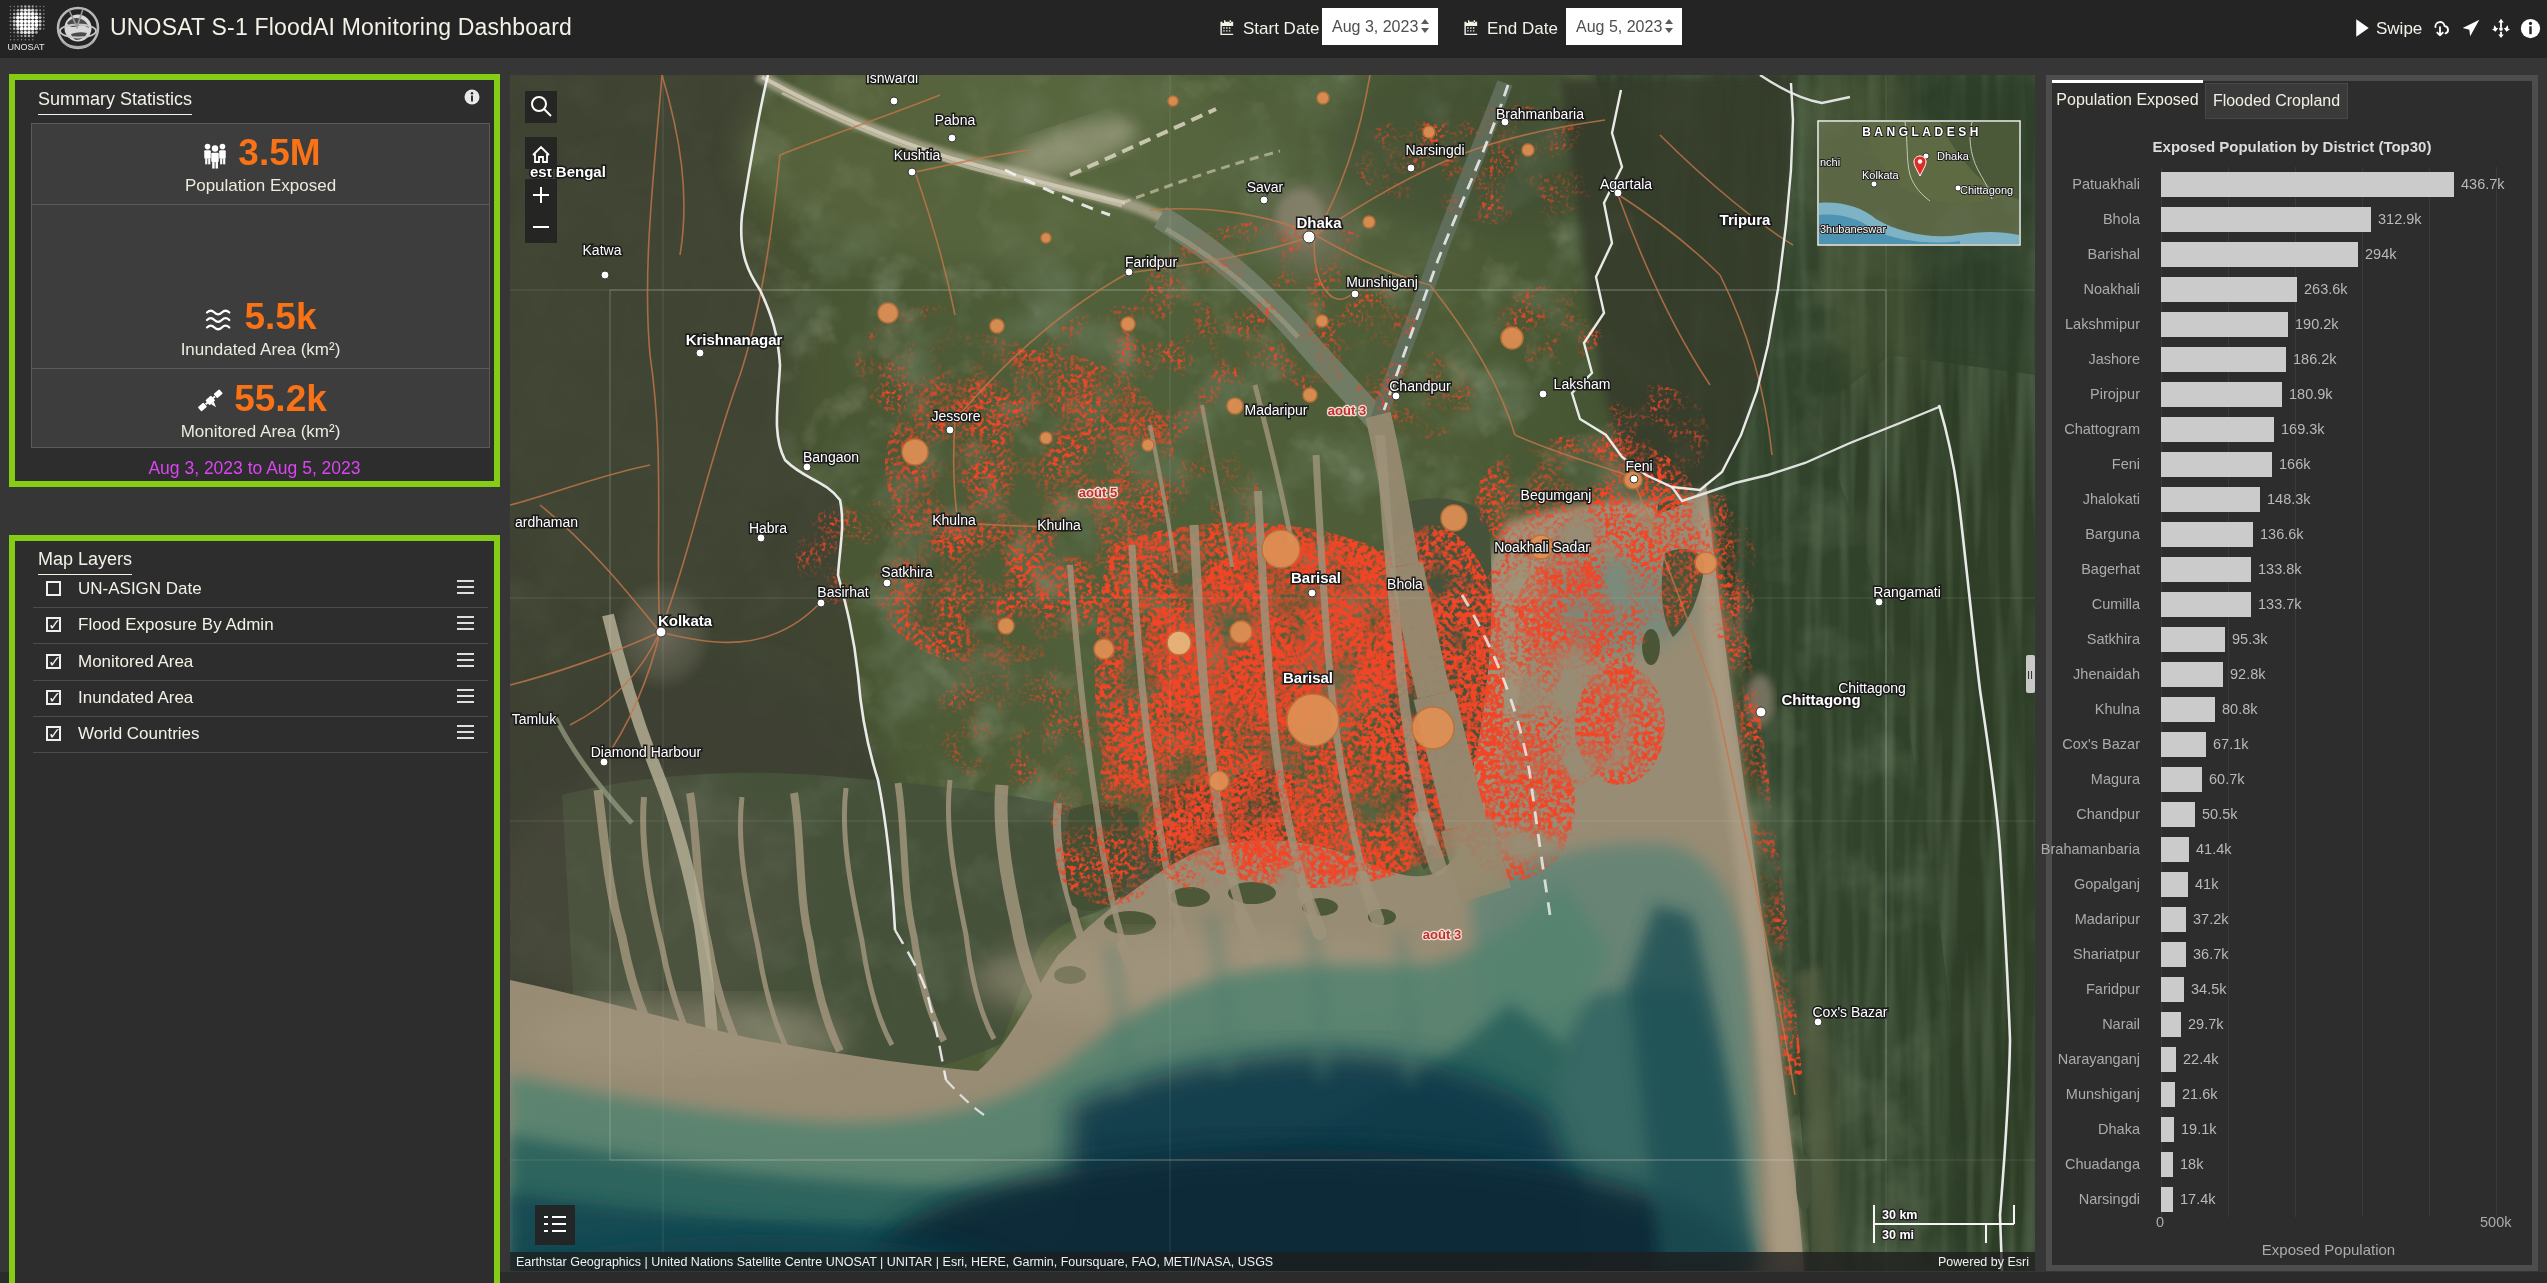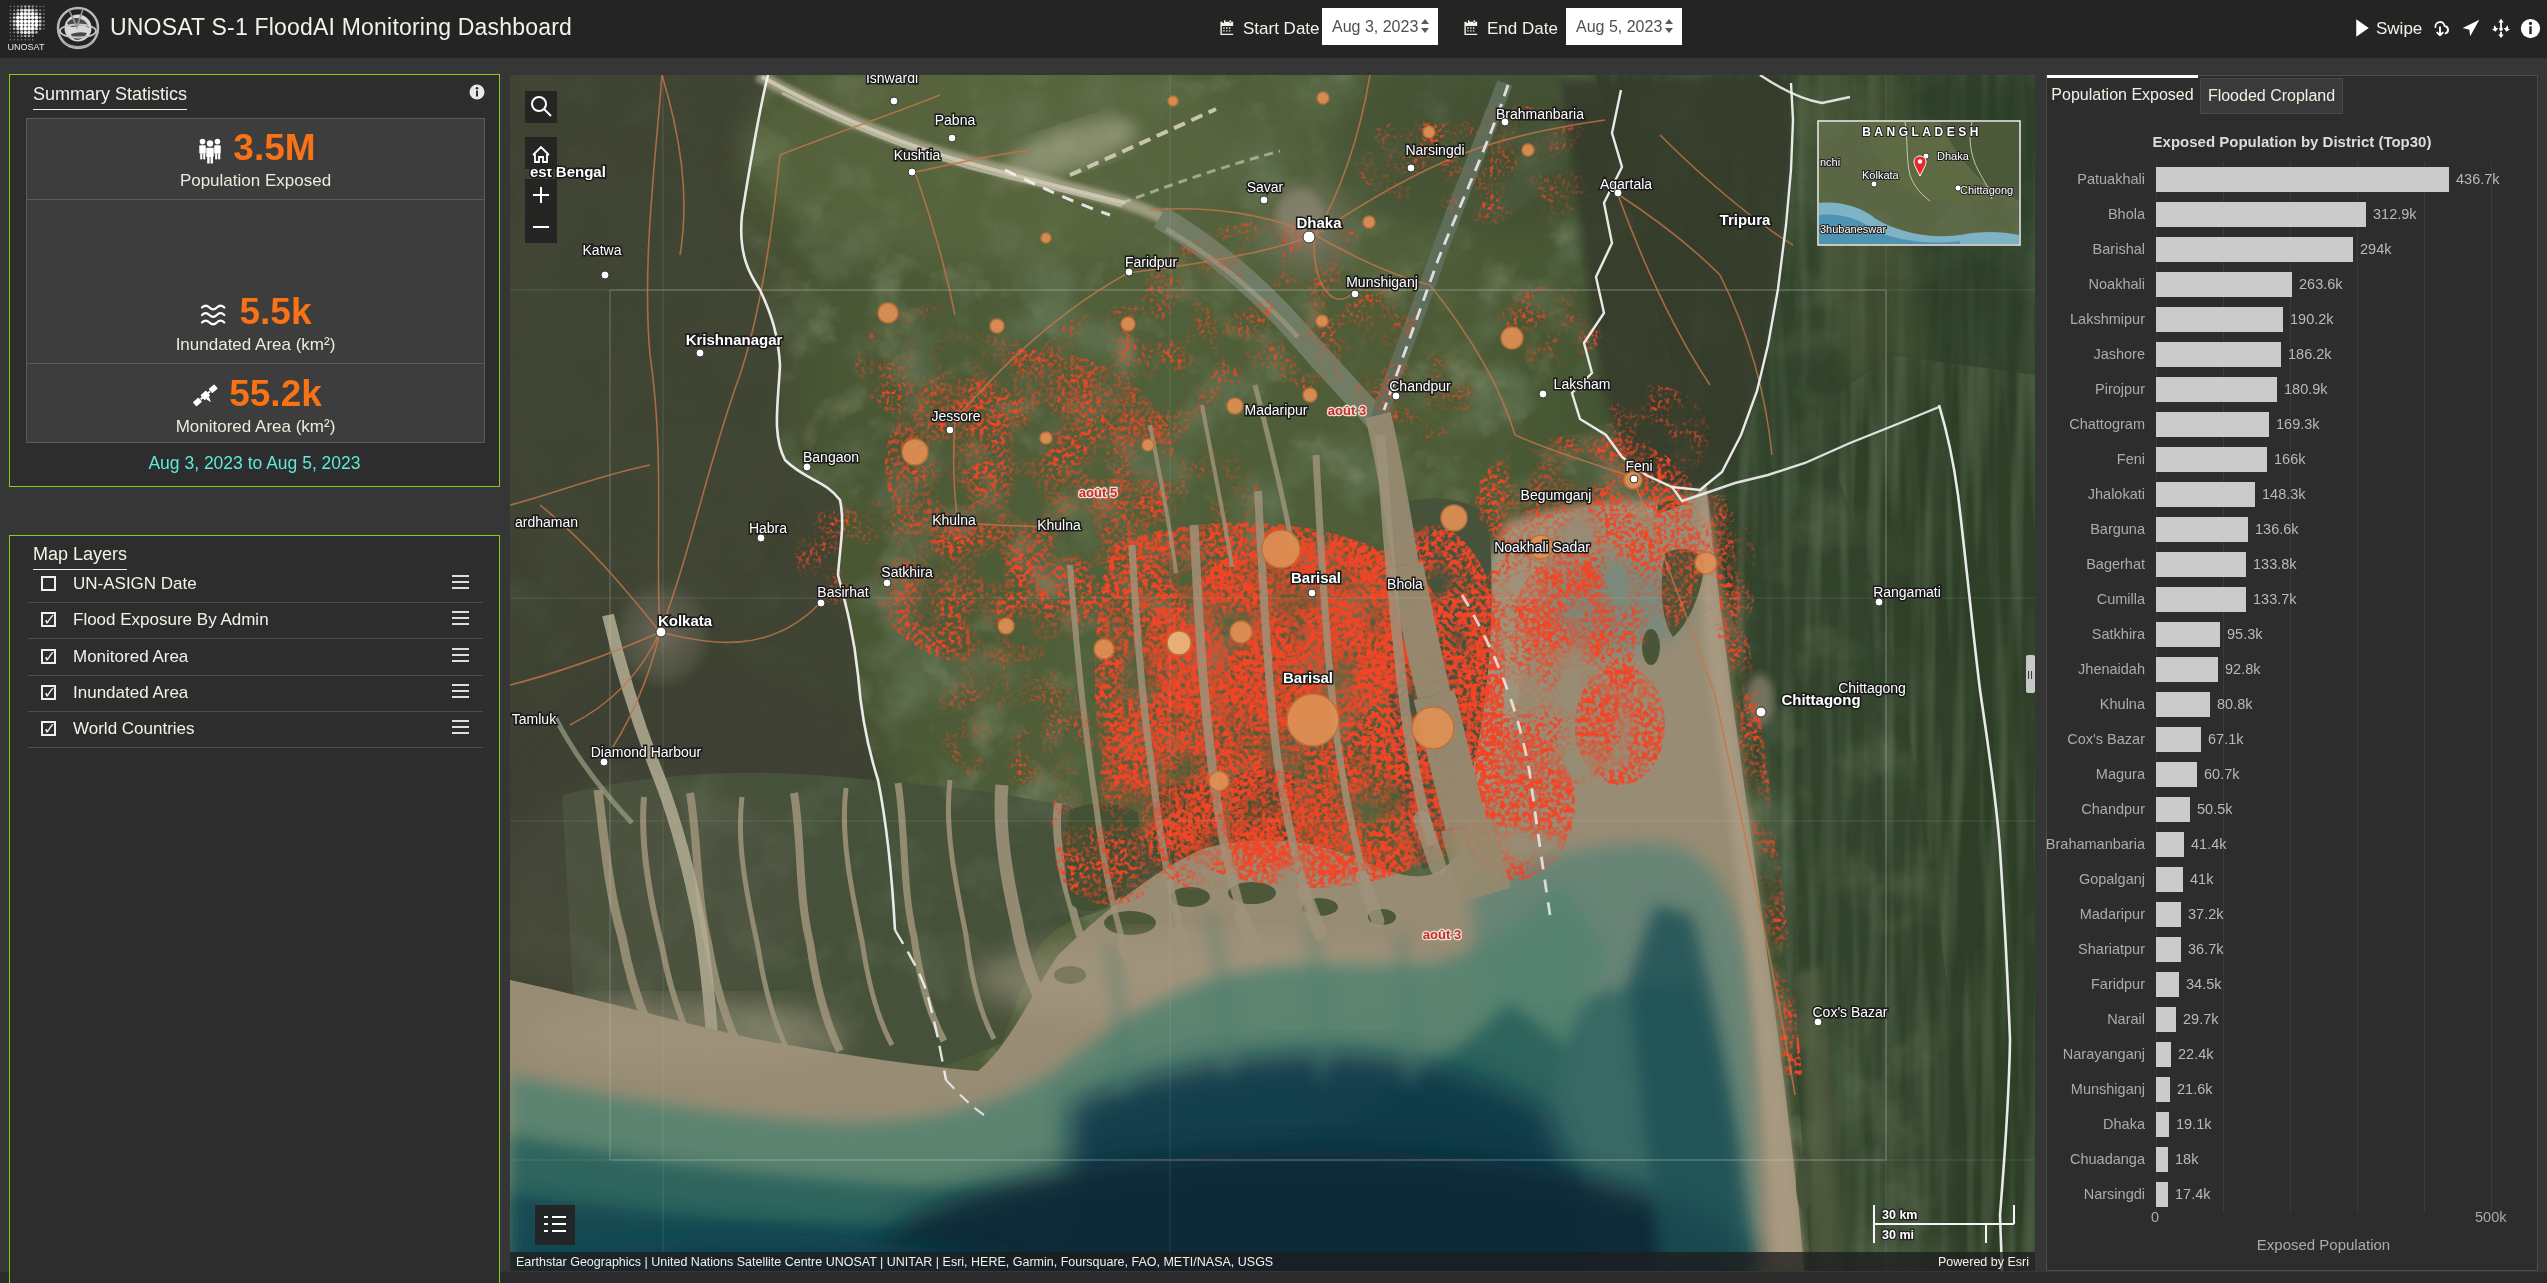--- a/index.html
+++ b/index.html
@@ -4,32 +4,32 @@
 <style>
 * { margin:0; padding:0; box-sizing:border-box; }
 html,body { width:2547px; height:1283px; background:#363636; font-family:"Liberation Sans", sans-serif; overflow:hidden; position:relative; }
 #header { position:absolute; left:0; top:0; width:2547px; height:58px; background:#242424; color:#fff; }
 #htitle { position:absolute; left:110px; top:14px; font-size:23px; color:#f4f1e7; letter-spacing:0.2px; }
 .hlabel { position:absolute; top:19px; font-size:17px; color:#f4f1e7; }
 .dinput { position:absolute; top:8px; width:116px; height:37px; background:#fff; color:#4f4f4f; font-size:16px; line-height:37px; padding-left:10px; }
 .spin { position:absolute; right:7px; top:8px; width:10px; height:20px; }
 .spin:before { content:""; position:absolute; top:3px; left:0; border-left:4.5px solid transparent; border-right:4.5px solid transparent; border-bottom:5.5px solid #5a5a5a; }
 .spin:after { content:""; position:absolute; bottom:3px; left:0; border-left:4.5px solid transparent; border-right:4.5px solid transparent; border-top:5.5px solid #5a5a5a; }
-.panel { position:absolute; background:#2d2d2d; border:1px solid #84cc16; }
+.panel { position:absolute; background:#2d2d2d; border:6px solid #84cc16; }
 #p1 { left:9px; top:74px; width:491px; height:413px; }
 #p2 { left:9px; top:495px; width:491px; height:776px;margin-top:40px; }
 #pright { left:2046px; top:75px; width:492px; height:1196px; border-color:#4d4d4d; }
 .ptitle { position:absolute; left:23px; color:#f4f1e7; font-size:18px; border-bottom:1px solid #f4f1e7; padding-bottom:4px; }
 #cards { position:absolute; left:16px; top:43px; width:459px; height:325px; background:#3d3d3d; border:1px solid #5a5a5a; }
 .card { position:absolute; left:0; width:457px; height:81px; border-bottom:1px solid #5a5a5a; color:#fff; }
 .card:last-child { border-bottom:none; }
 .cnum { position:absolute; width:100%; top:8px; text-align:center; font-size:37px; font-weight:bold; color:#f97316; }
 .cnum svg { vertical-align:-4px; margin-right:8px; }
 .ccap { position:absolute; width:100%; top:52px; text-align:center; font-size:17px; color:#ece9dd; }
-#drange { position:absolute; width:100%; top:378px; text-align:center; font-size:17.5px; color:#5eead4; }
+#drange { position:absolute; width:100%; top:378px; text-align:center; font-size:17.5px; color:#d946ef; }
 .lrow { position:absolute; left:18px; width:455px; height:37px; color:#f4f1e7; font-size:17px; border-bottom:1px solid #4c4c4c; white-space:nowrap; }
 .cb { position:absolute; left:13px; top:10px; width:15px; height:15px; border:2px solid #efefef; background:transparent; }
 .cb.ck:before { content:"\2713"; position:absolute; left:0px; top:-4px; font-size:16px; color:#efefef; }
 .ltext { position:absolute; left:45px; top:8px; }
 .ham { position:absolute; right:14px; top:9px; width:17px; height:14px; border-top:2px solid #dedede; border-bottom:2px solid #dedede; }
 .ham:before { content:""; position:absolute; left:0; top:4px; width:17px; height:2px; background:#dedede; }
 
 #tabs { position:absolute; left:0; top:-1px; height:38px; width:100%; }
 #tab1 { position:absolute; left:0; top:0; width:151px; height:38px; border-top:3px solid #fff; color:#f2efe3; font-size:16px; text-align:center; line-height:34px; background:#2d2d2d; white-space:nowrap; }
 #tab2 { position:absolute; left:153px; top:3px; width:143px; height:36px; background:#3a3a3a; border:1px solid #484848; color:#f2efe3; font-size:16px; text-align:center; line-height:33px; white-space:nowrap; }

